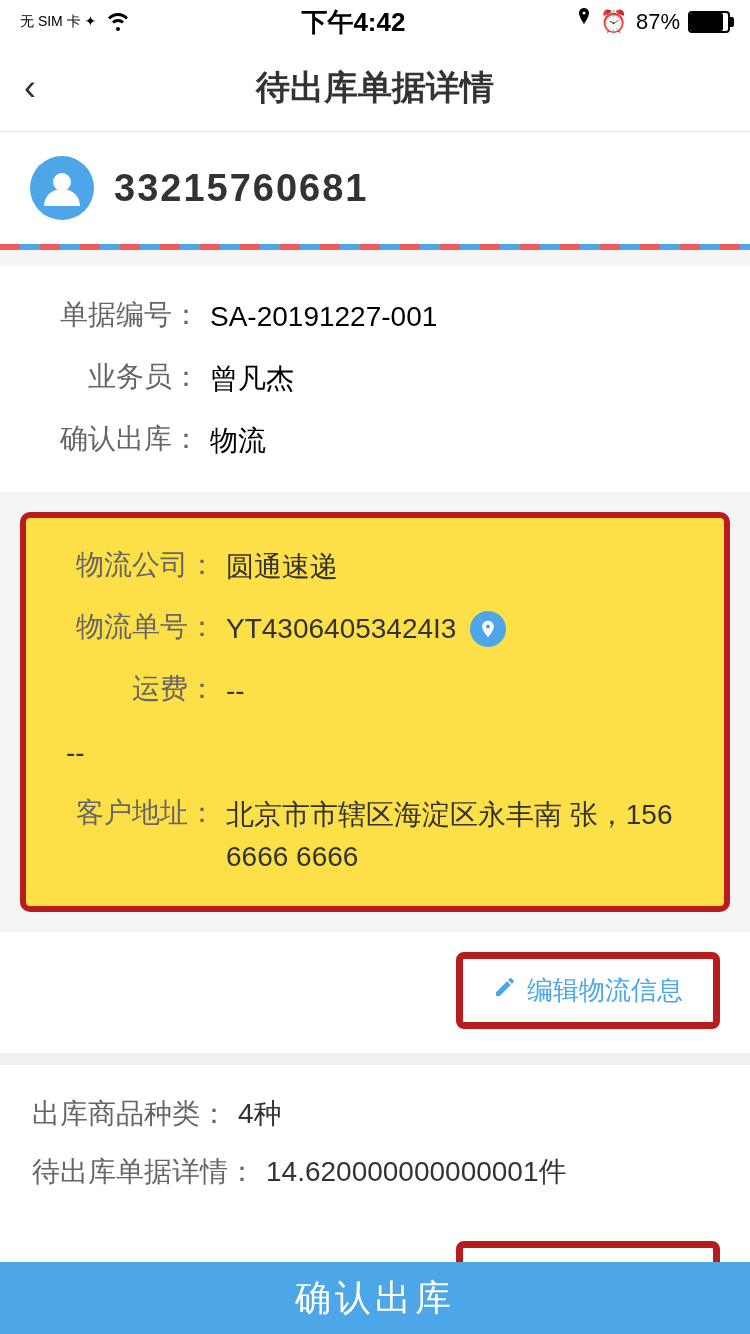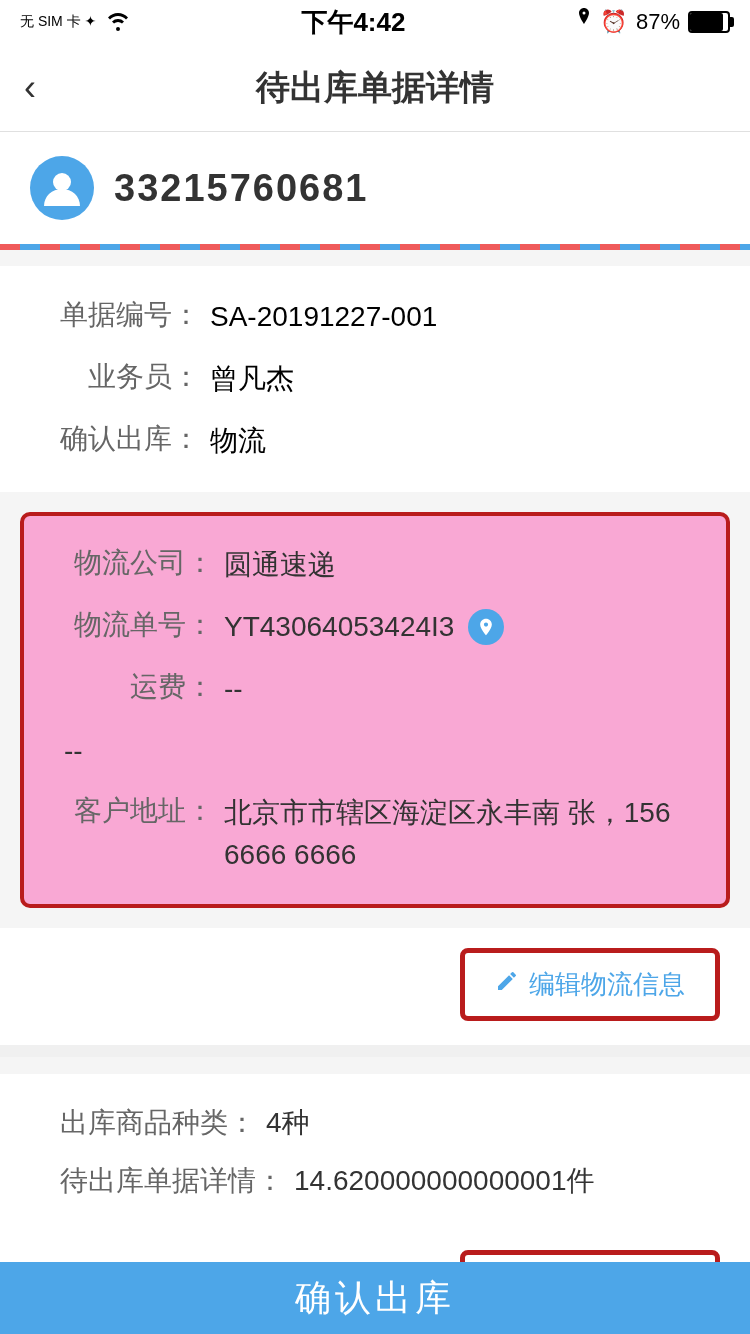--- a/index.html
+++ b/index.html
@@ -159,25 +159,25 @@
     }
     .info-value {
       color: #000000;
       margin-left: 10px;
       flex: 1;
       line-height: 1.5;
     }
 
     
     .logistics-card {
-      background: #f9a8d4;
+      background: #fde047;
       margin: 20px 20px;
       border-radius: 10px;
       padding: 28px 30px;
-      border: 4px solid #b91c1c;
+      border: 6px solid #b91c1c;
     }
     .logistics-row {
       display: flex;
       align-items: flex-start;
       margin-bottom: 20px;
       font-size: 28px;
     }
     .logistics-row:last-child {
       margin-bottom: 0;
     }
@@ -212,21 +212,21 @@
     }
 
     
     .edit-logistics-btn {
       display: flex;
       justify-content: flex-end;
       padding: 20px 30px 24px;
       background: #fff;
     }
     .btn-outline {
-      border: 5px solid #b91c1c;
+      border: 7px solid #b91c1c;
       color: #4da6e8;
       background: #fff;
       padding: 14px 30px;
       border-radius: 8px;
       font-size: 26px;
       display: flex;
       align-items: center;
       gap: 10px;
       cursor: pointer;
     }
@@ -234,22 +234,21 @@
     
     .section-divider {
       width: 750px;
       height: 12px;
       background: #f0f0f0;
     }
 
     
     .product-summary {
       background: #fff;
-      padding: 30px 60px;
-      margin-top: 17px;
+      padding: 30px 32px;
     }
     .product-row {
       display: flex;
       align-items: center;
       margin-bottom: 20px;
       font-size: 28px;
     }
     .product-row:last-child {
       margin-bottom: 0;
     }

